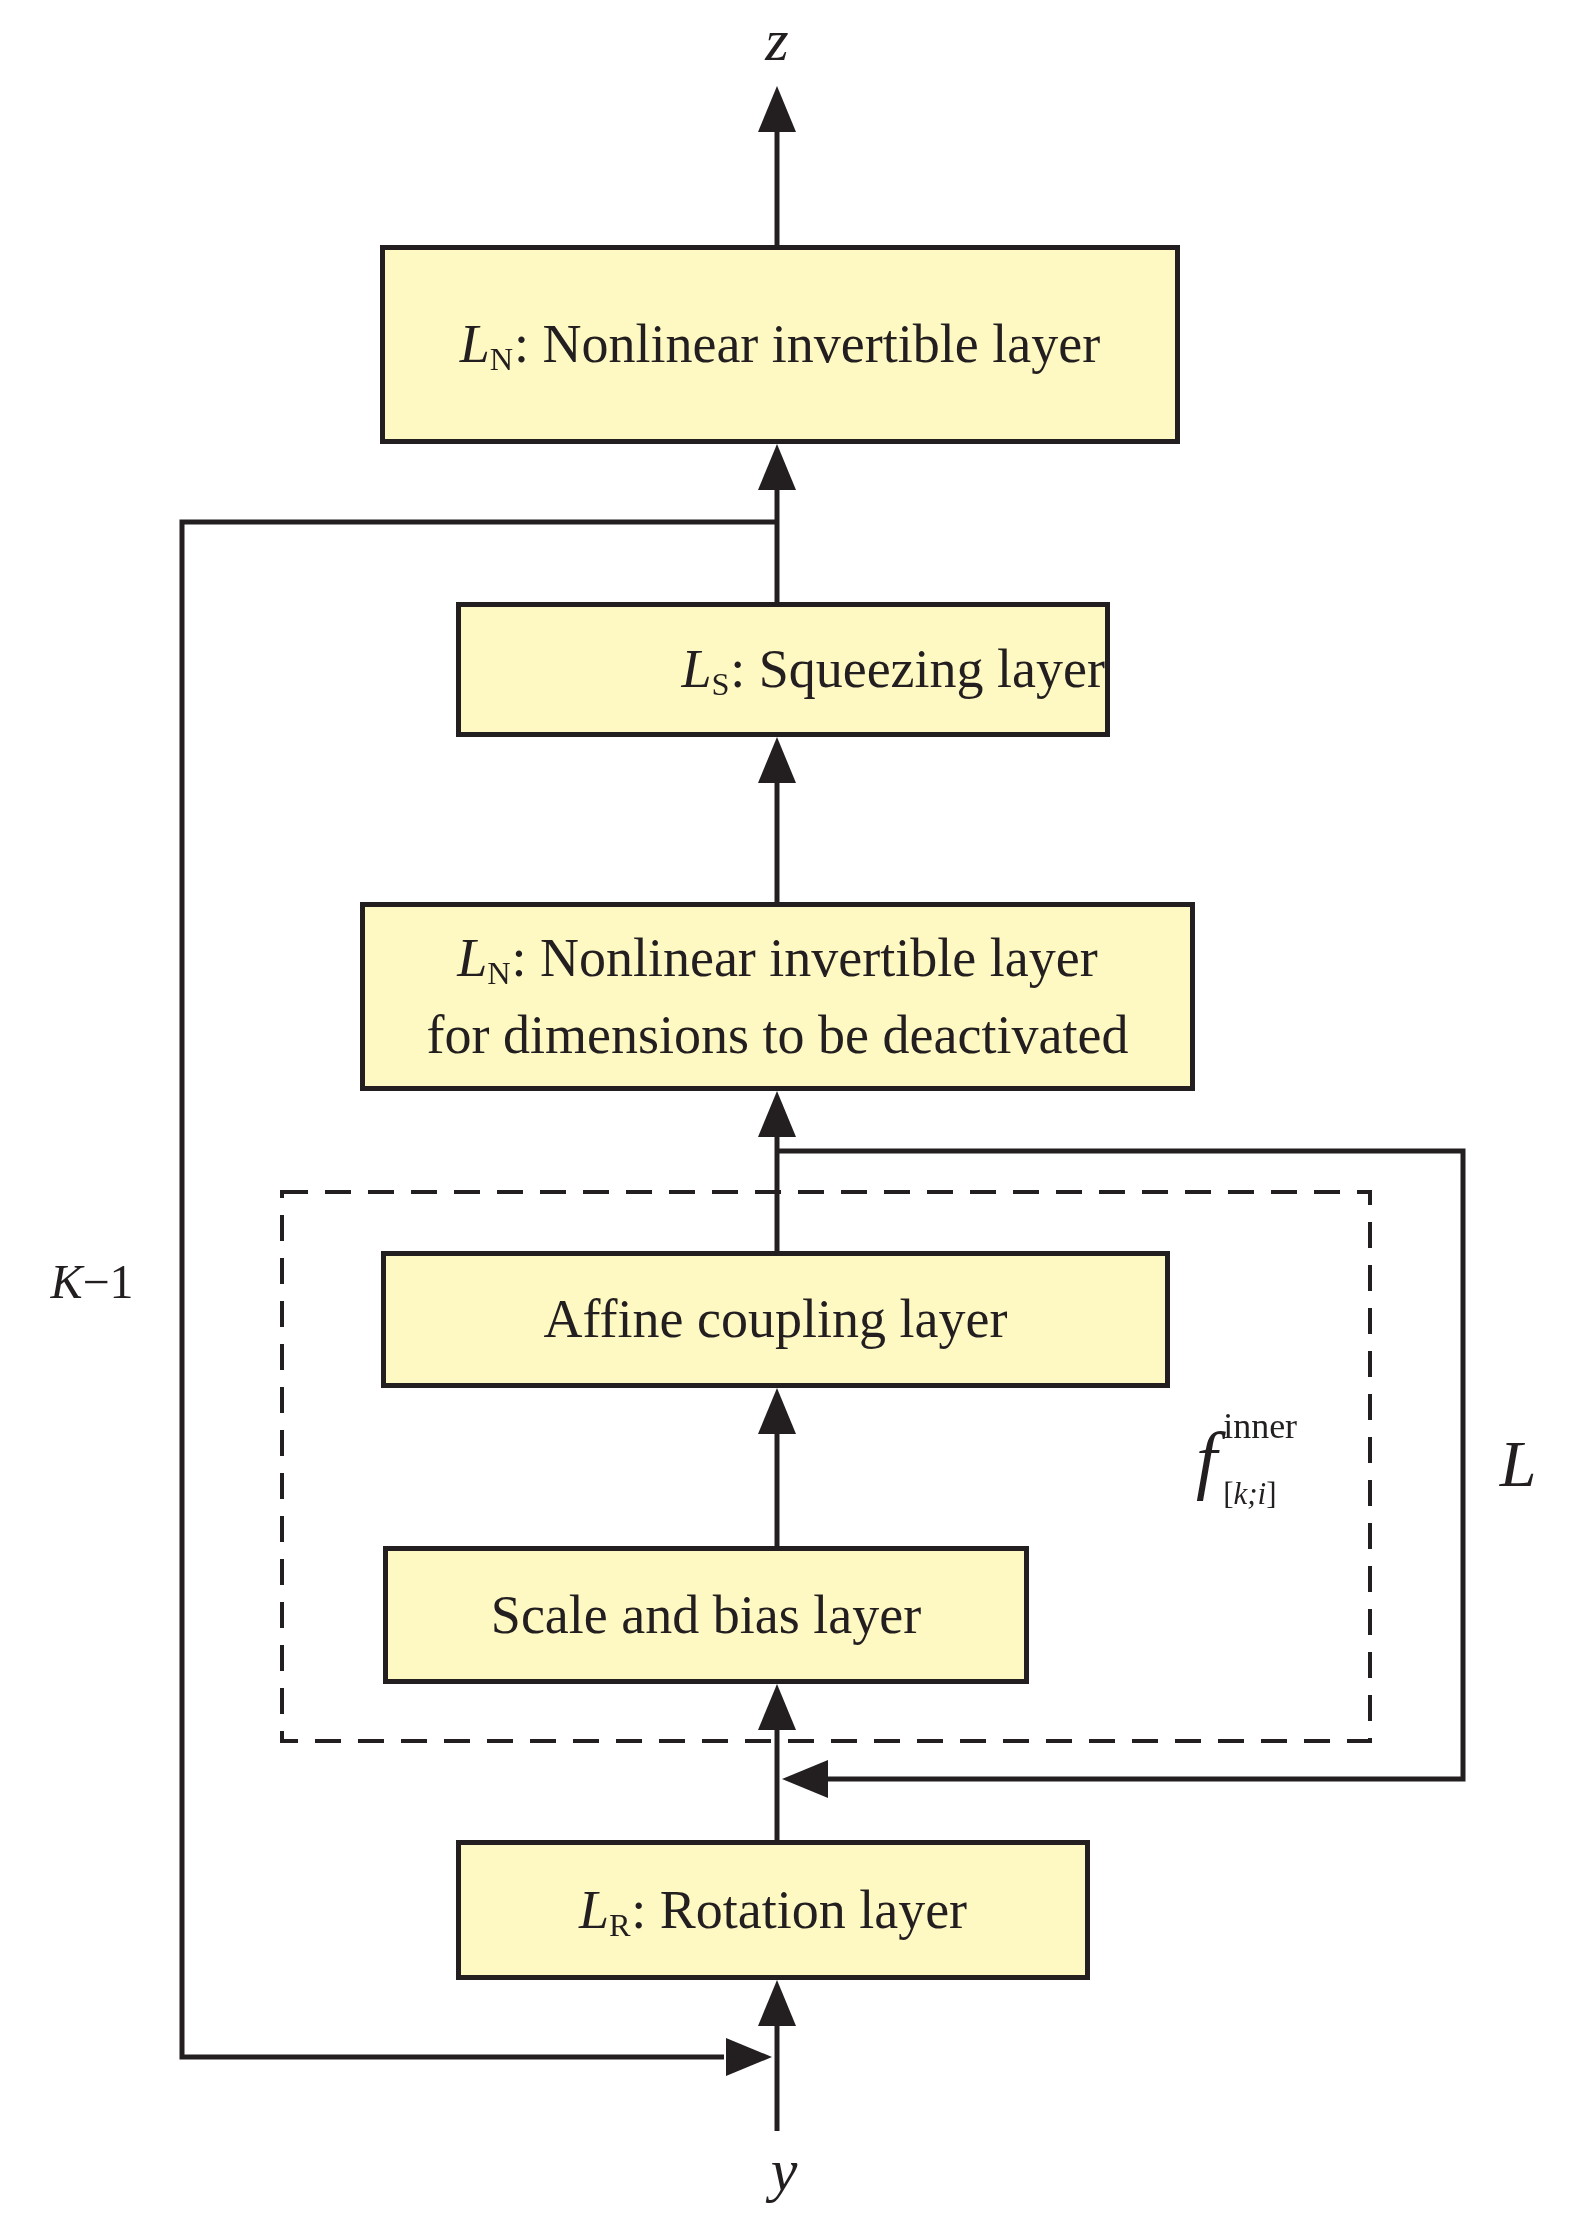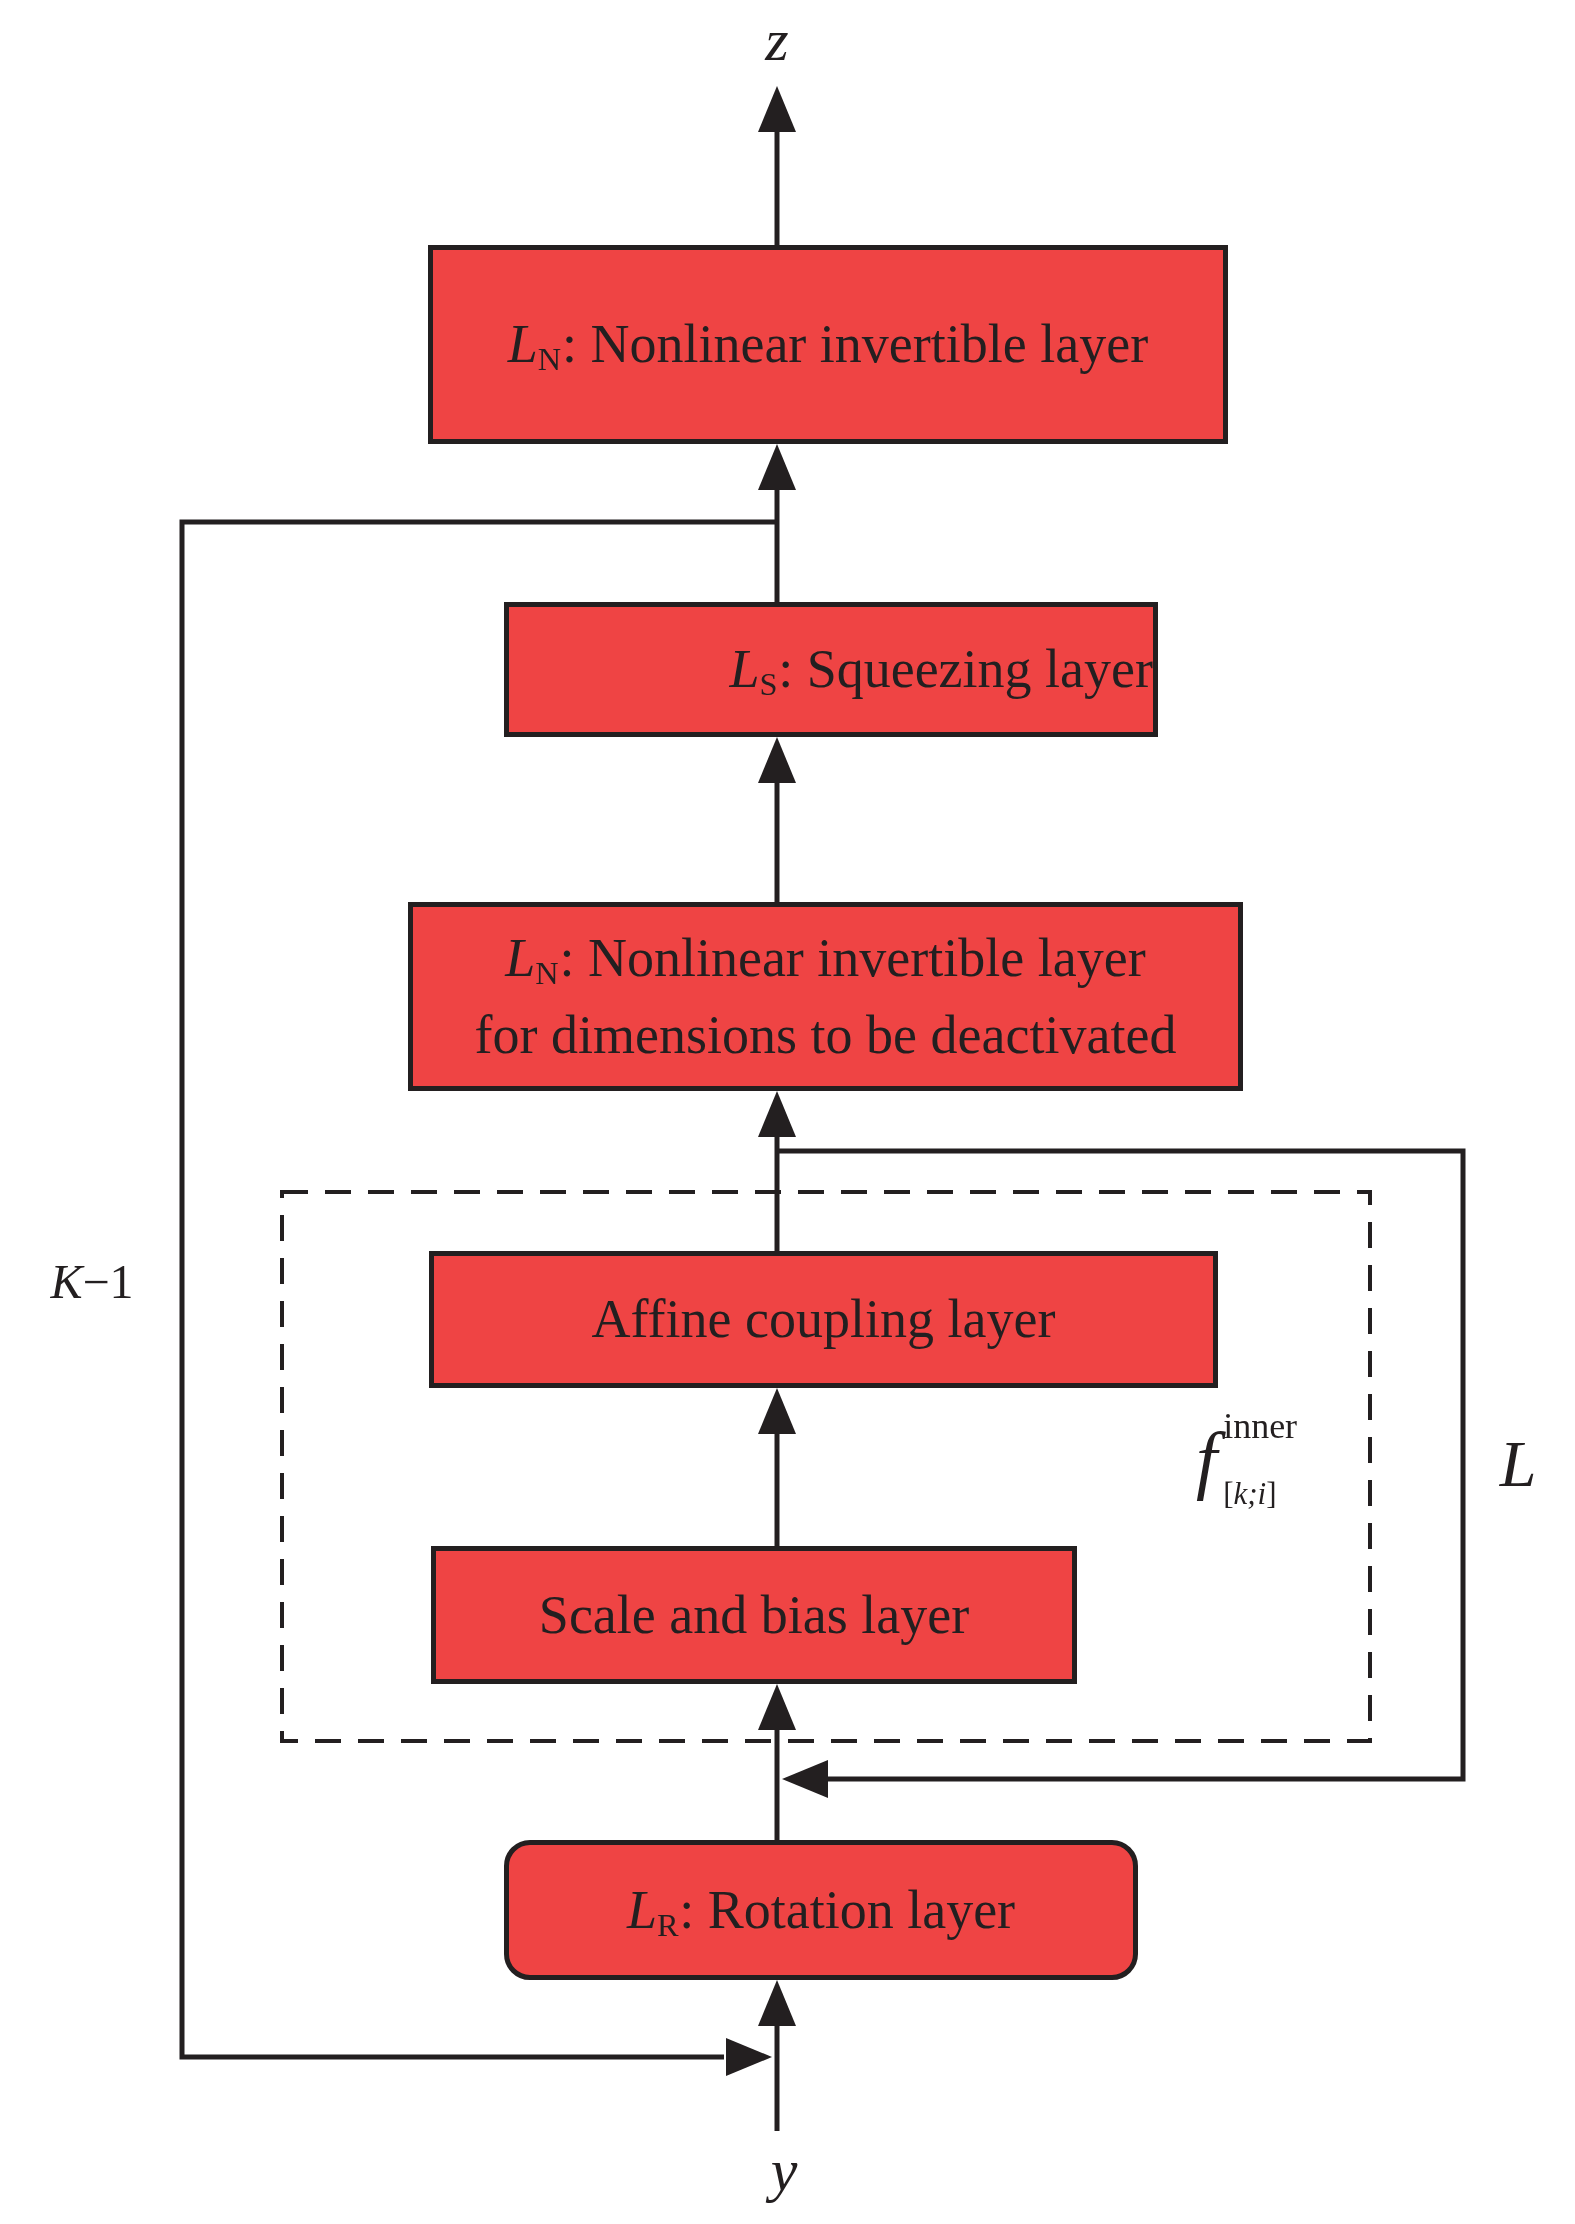--- a/index.html
+++ b/index.html
@@ -3,30 +3,30 @@
 <meta charset="utf-8">
 <style>
   html,body{margin:0;padding:0;background:#fff;}
   #figure{
     position:relative;width:1575px;height:2224px;background:#fff;
     font-family:"Liberation Serif","DejaVu Serif",serif;color:#231f20;
     overflow:hidden;
   }
   #wires{position:absolute;left:0;top:0;width:1575px;height:2224px;}
   .node{
-    position:absolute;box-sizing:border-box;border:5px solid #231f20;background:#ef4444;
+    position:absolute;box-sizing:border-box;border:5px solid #231f20;background:#fef9c3;
     display:flex;flex-direction:column;align-items:center;justify-content:center;
-    text-align:center;font-size:54px;line-height:1.42;margin-left:48px;
+    text-align:center;font-size:54px;line-height:1.42;
   }
   .b-top     {left:380px; top:245px;  width:800px; height:199px;}
   .b-squeeze {left:456px; top:602px;  width:654px; height:135px;align-items:flex-end;}
   .b-middle  {left:360px; top:902px;  width:835px; height:189px;}
   .b-affine  {left:381px; top:1251px; width:789px; height:137px;}
   .b-scale   {left:383px; top:1546px; width:646px; height:138px;}
-  .b-rotate  {left:456px; top:1840px; width:634px; height:140px;border-radius:26px;}
+  .b-rotate  {left:456px; top:1840px; width:634px; height:140px;}
   .sym{font-style:italic;}
   .sym-sub{font-size:0.60em;vertical-align:-0.24em;letter-spacing:0.02em;}
   .flabel{position:absolute;display:flex;align-items:center;}
   .lbl{
     position:absolute;transform:translate(-50%,-50%);
     font-style:italic;font-size:60px;white-space:nowrap;
   }
   .lbl-z{left:777px;top:40px;}
   .lbl-y{left:784px;top:2170px;}
   .lbl-K{left:92px;top:1281px;font-size:48px;}

